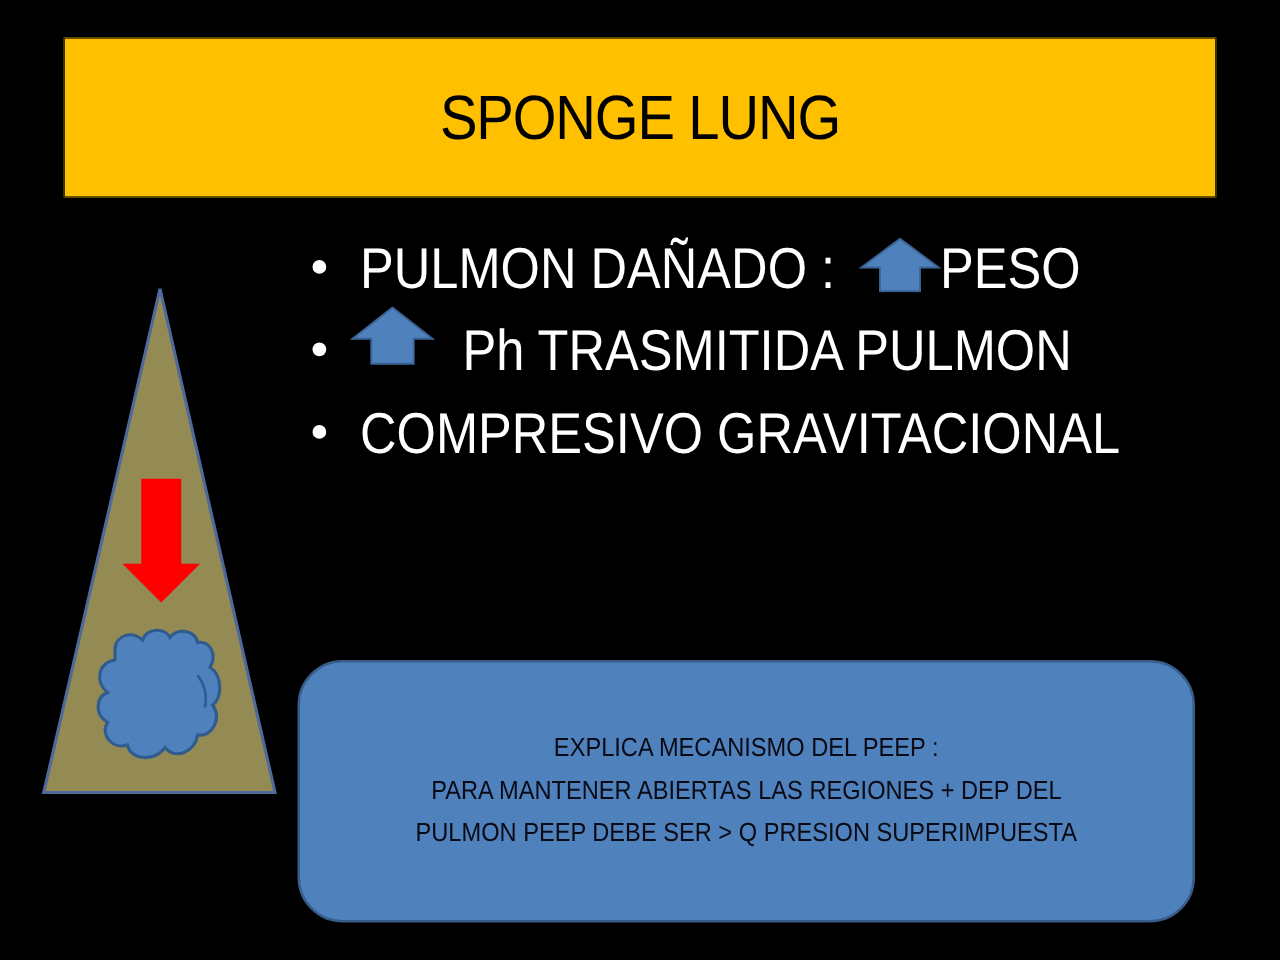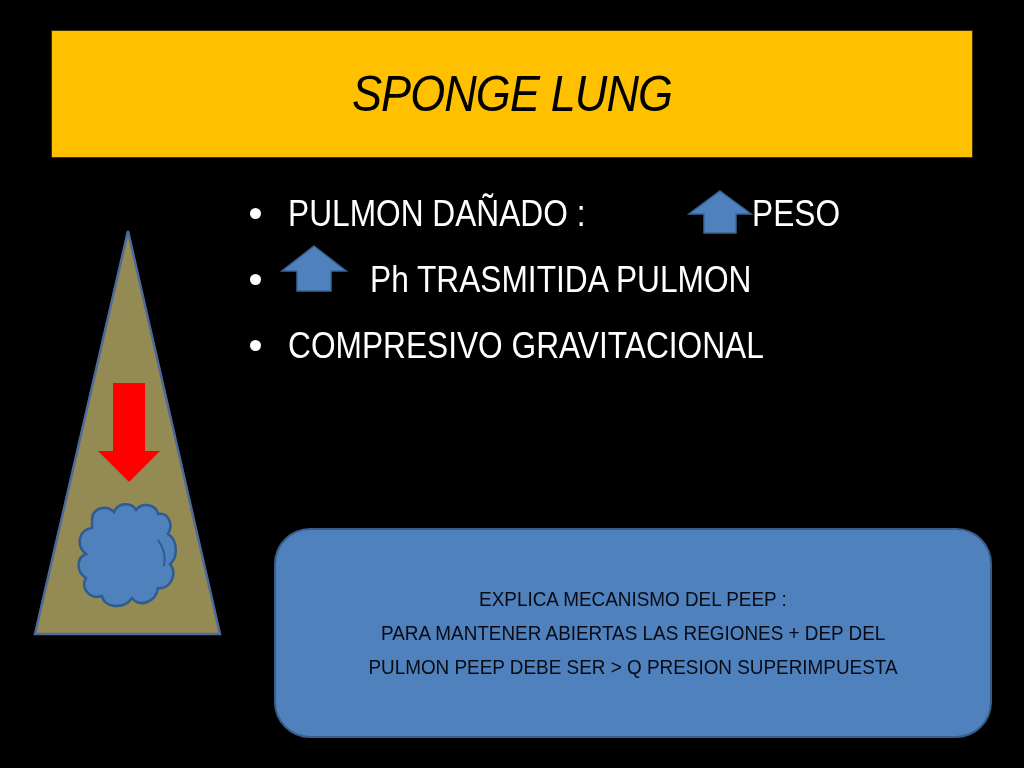--- a/index.html
+++ b/index.html
@@ -16,21 +16,20 @@
     }
     .title-bar {
       position: absolute;
       left: 51px;
       top: 30px;
       width: 922px;
       height: 128px;
       background: #FFC000;
       border: 1px solid #3a3000;
       box-sizing: border-box;
-      font-style: italic;
     }
     .title-text {
       position: absolute;
       left: 0;
       top: 0;
       width: 100%;
       height: 100%;
       display: flex;
       align-items: center;
       justify-content: center;
@@ -45,21 +44,21 @@
       top: 188px;
       width: 640px;
       margin: 0;
       padding: 0;
       list-style: none;
     }
     .bullet-item {
       position: relative;
       height: 66px;
       color: #ffffff;
-      font-size: 36px;
+      font-size: 46px;
       line-height: 52px;
       white-space: nowrap;
     }
     .bullet-dot {
       position: absolute;
       left: 0;
       top: 20px;
       width: 11px;
       height: 11px;
       border-radius: 50%;
@@ -93,21 +92,20 @@
       border: 2px solid #385D8A;
       border-radius: 36px;
       display: flex;
       flex-direction: column;
       align-items: center;
       justify-content: center;
       color: #0a0a14;
       font-size: 21px;
       line-height: 34px;
       text-align: center;
-      margin-left: 36px;
     }
     .note-line {
       display: block;
       white-space: nowrap;
       transform: scaleX(0.9);
     }
   </style>
 </head>
 <body>
 

